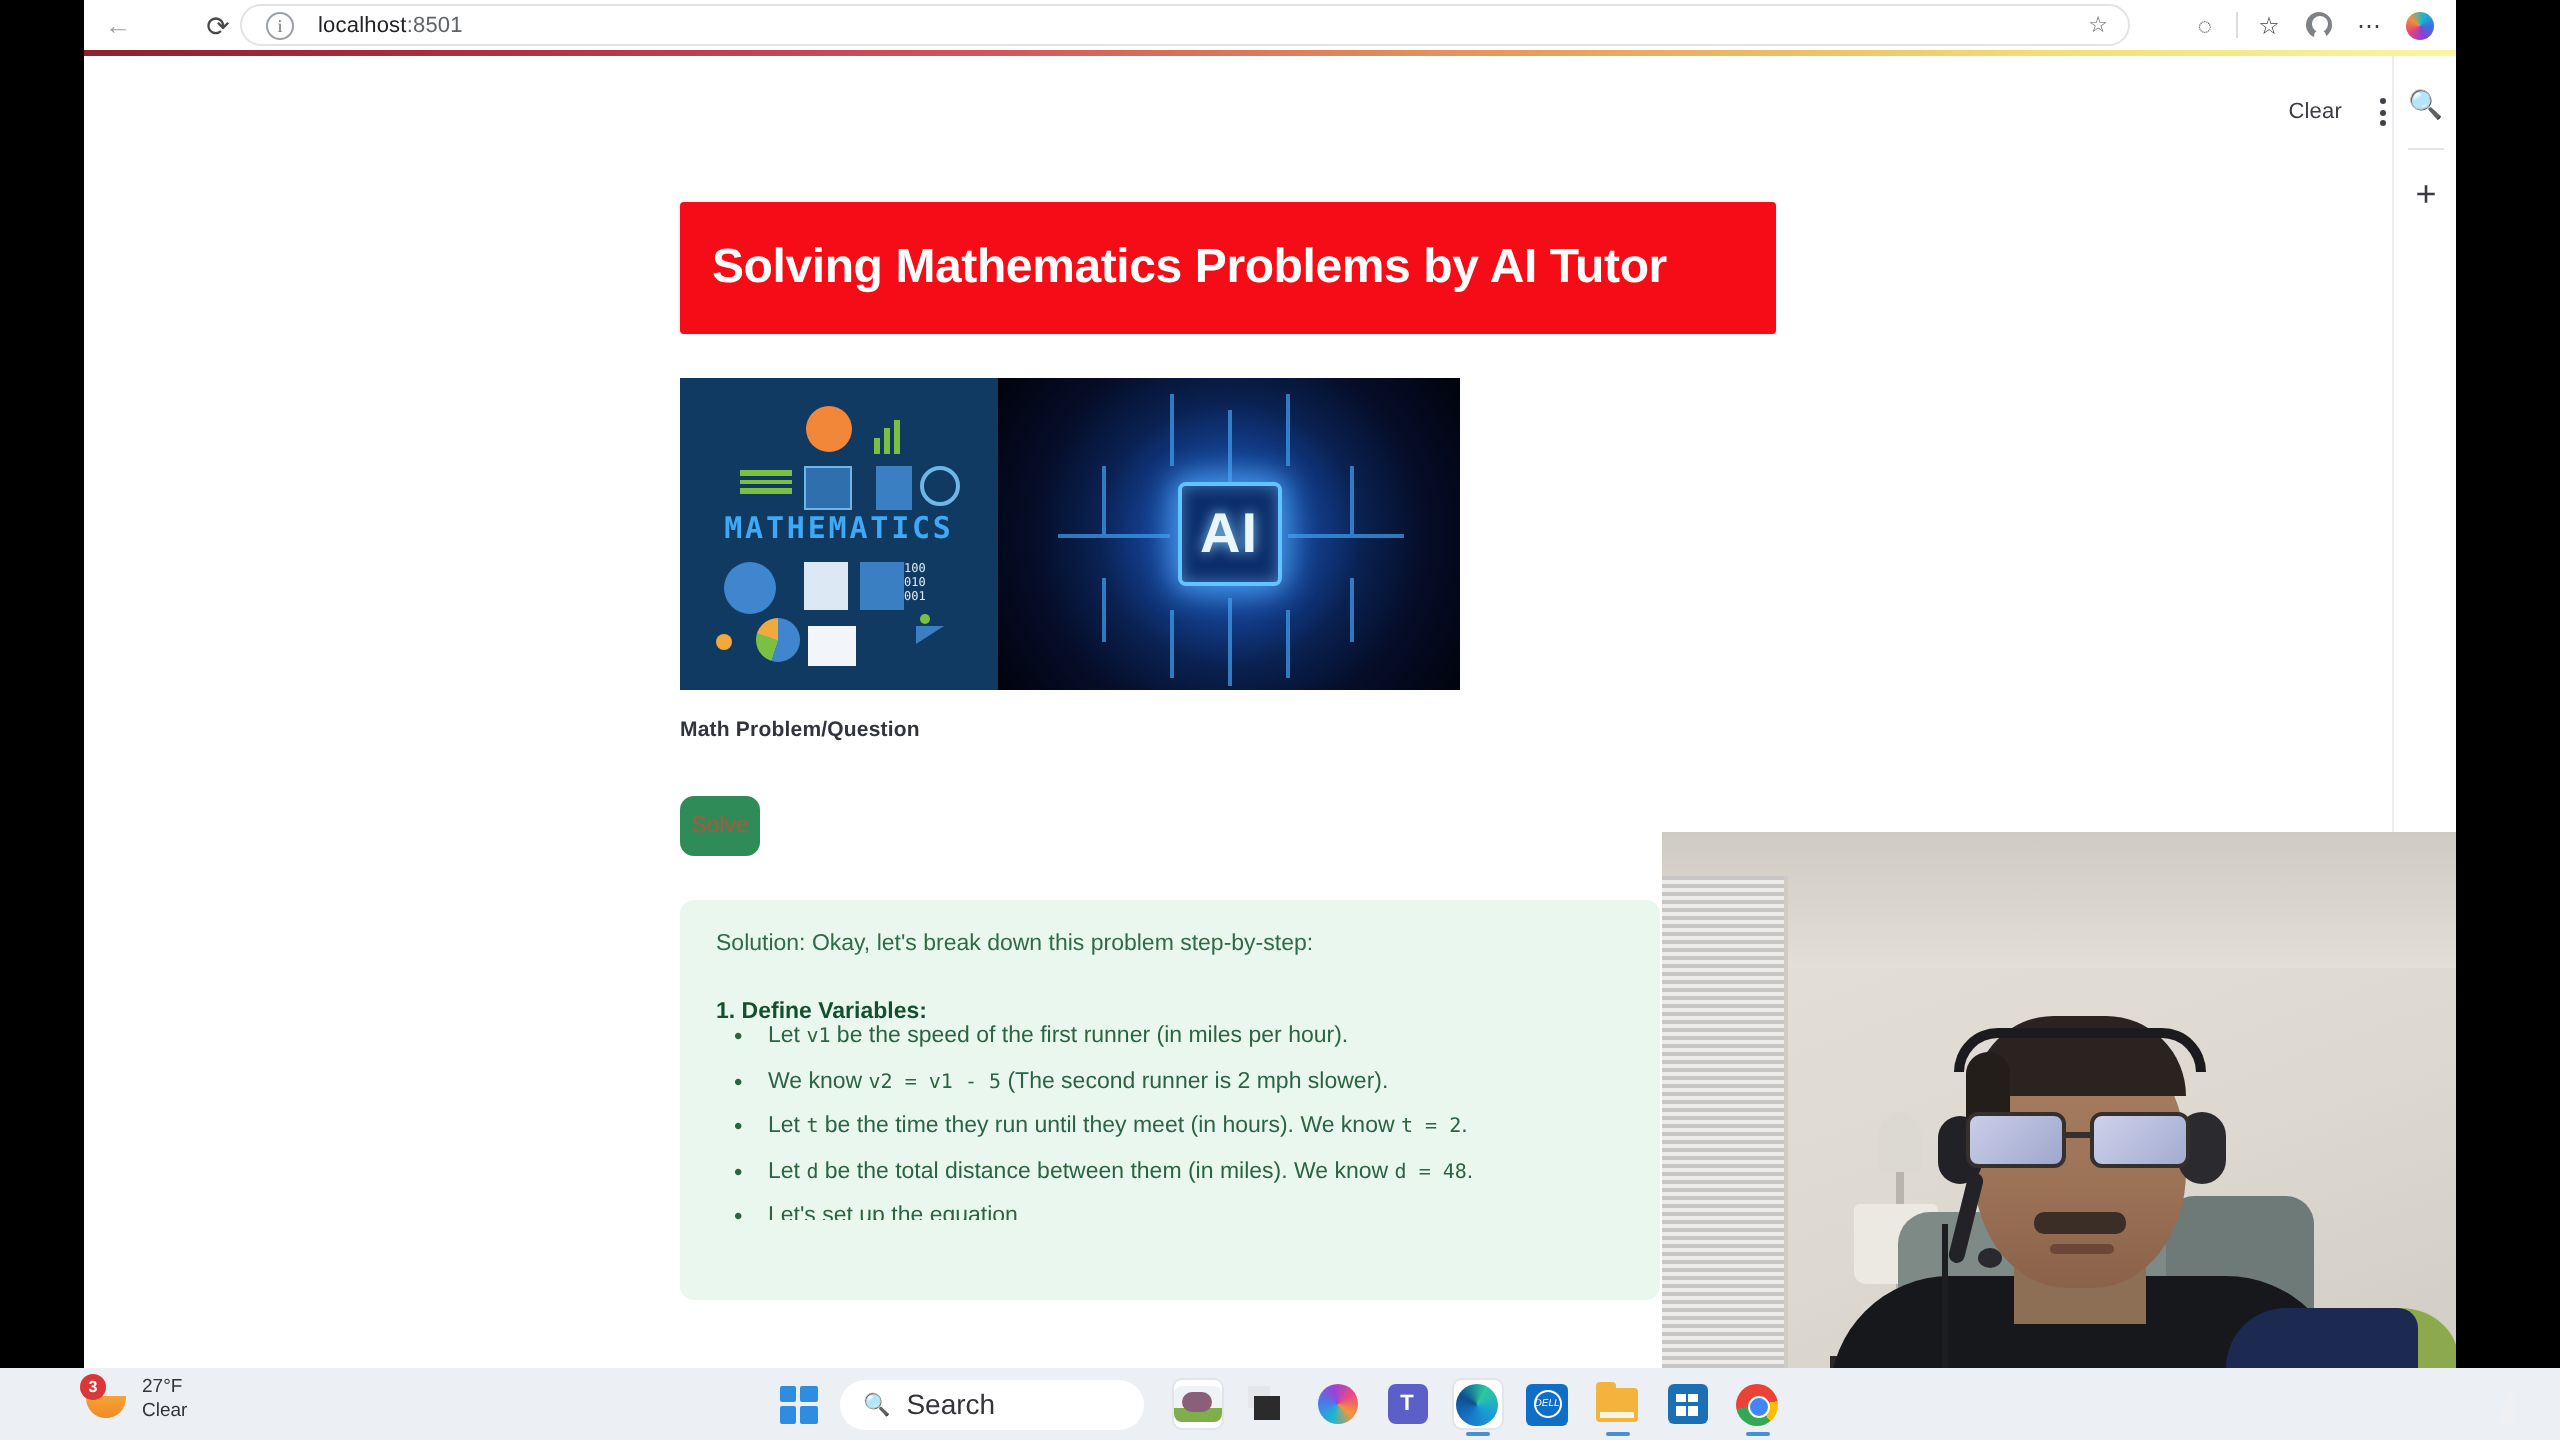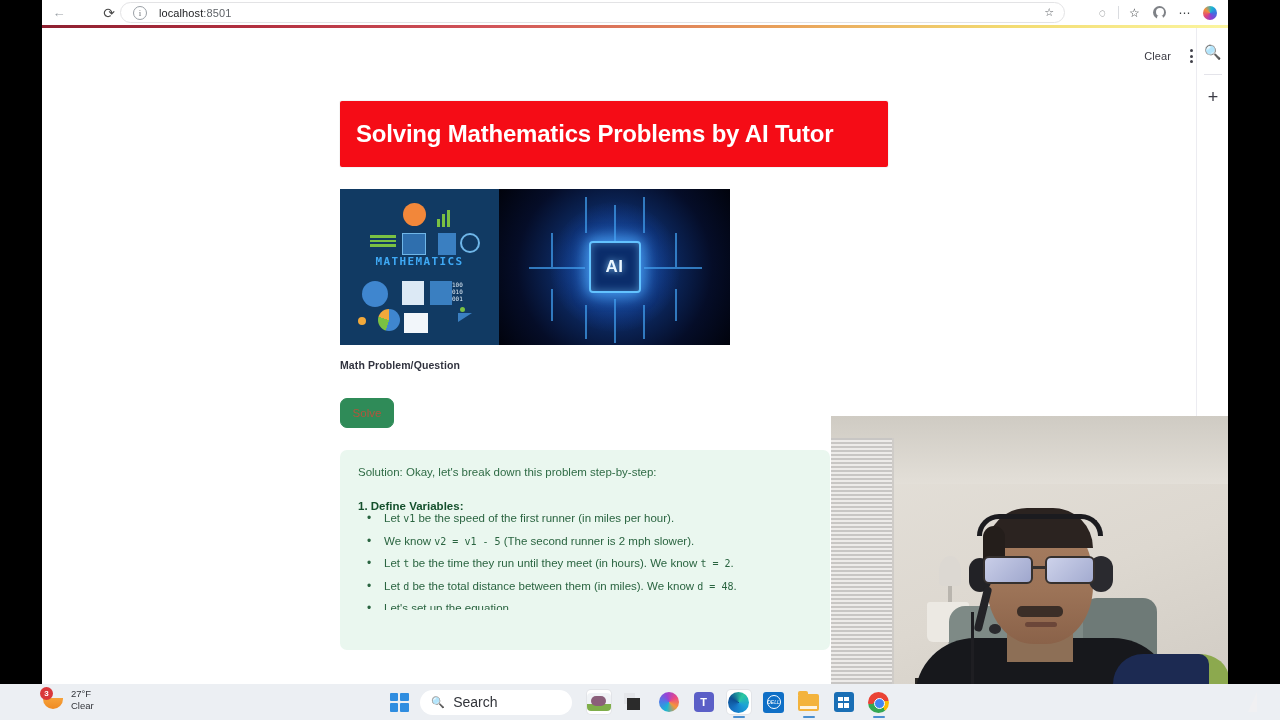--- a/index.html
+++ b/index.html
@@ -80,21 +80,21 @@
         padding-left:16px; line-height:1; }
 
   .hero { margin-top:22px; width:390px; height:156px; display:flex; overflow:hidden; }
   .hero-left { width:159px; height:156px; position:relative;
         background:#113a63; overflow:hidden; }
   .hero-right { width:231px; height:156px; position:relative;
         background:radial-gradient(circle at 50% 50%, #1d5fb0 0%, #0c2a63 38%, #050d28 70%, #01030c 100%); }
 
   
   .mi-word { position:absolute; left:8px; top:66px; width:143px; text-align:center;
-        color:#3fa9f5; font-size:11px; font-weight:bold; letter-spacing:1.4px;
+        color:#3fa9f5; font-size:15px; font-weight:bold; letter-spacing:1.4px;
         font-family:"DejaVu Sans Mono", monospace; }
   .mi-circle-o { position:absolute; left:63px; top:14px; width:23px;height:23px;border-radius:50%;background:#f2873a;}
   .mi-circle-b { position:absolute; left:22px; top:92px; width:26px;height:26px;border-radius:50%;background:#3f86cf;}
   .mi-pie { position:absolute; left:38px; top:120px; width:22px;height:22px;border-radius:50%;
         background:conic-gradient(#3f86cf 0 55%, #7ac143 55% 80%, #f2a93b 80% 100%);}
   .mi-bars { position:absolute; left:97px; top:20px; width:20px; height:18px; }
   .mi-bars i { display:inline-block; width:3px; background:#7ac143; margin-right:2px; vertical-align:bottom;}
   .mi-card1 { position:absolute; left:62px; top:44px; width:24px;height:22px;background:#2f6fae;border:1px solid #6fb6e8;}
   .mi-card2 { position:absolute; left:98px; top:44px; width:18px;height:22px;background:#3a7fc1;}
   .mi-card3 { position:absolute; left:62px; top:92px; width:22px;height:24px;background:#dce9f5;}
@@ -111,31 +111,31 @@
         border-left:14px solid #3a7fc1;border-bottom:9px solid transparent;}
 
   
   .chip-glow { position:absolute; left:50%; top:50%; transform:translate(-50%,-50%);
         width:130px;height:130px;border-radius:50%;
         background:radial-gradient(circle,rgba(70,160,255,0.55) 0%,rgba(30,90,210,0.25) 45%,transparent 72%);}
   .chip { position:absolute; left:50%; top:50%; transform:translate(-50%,-50%);
         width:52px;height:52px;border:2px solid #63c3ff;border-radius:4px;
         background:#0b2d6b; display:flex;align-items:center;justify-content:center;
         box-shadow:0 0 14px 3px rgba(80,170,255,0.75), inset 0 0 8px rgba(120,200,255,0.5);}
-  .chip span { color:#eaf6ff; font-size:17px; font-weight:bold; letter-spacing:0.5px;
+  .chip span { color:#eaf6ff; font-size:28px; font-weight:bold; letter-spacing:0.5px;
         text-shadow:0 0 7px #8fd4ff; }
   .trace { position:absolute; background:#3f9ae8; opacity:.75; }
 
   
   .field-label { margin-top:14px; font-size:10.5px; font-weight:bold; color:#31333f; letter-spacing:0.1px;}
   .text-input { margin-top:7px; width:548px; height:30px; background:#f4f6f9;
         border:1px solid #eceff3; border-radius:7px; display:flex; align-items:center; }
   .text-input span { font-size:11.5px; color:#31333f; padding-left:8px; white-space:nowrap; overflow:hidden;}
 
-  .solve-btn { margin-top:27px; width:54px; height:30px; background:#2f8b58;
+  .solve-btn { margin-top:27px; width:40px; height:30px; background:#2f8b58;
         border:1px solid #2f8b58; border-radius:7px;
         display:flex; align-items:center; justify-content:center; }
   .solve-btn span { color:#b4543c; font-size:11.5px; }
 
   
   .solution { margin-top:22px; width:490px; min-height:200px; background:#eaf7ef;
         border-radius:7px; padding:16px 18px 6px 18px; color:#1c5c34; }
   .sol-lead { font-size:11.5px; color:#2f6b45; }
   .sol-h { font-size:11.5px; font-weight:bold; margin-top:22px; color:#14502c; }
   .sol-list { list-style:none; }

